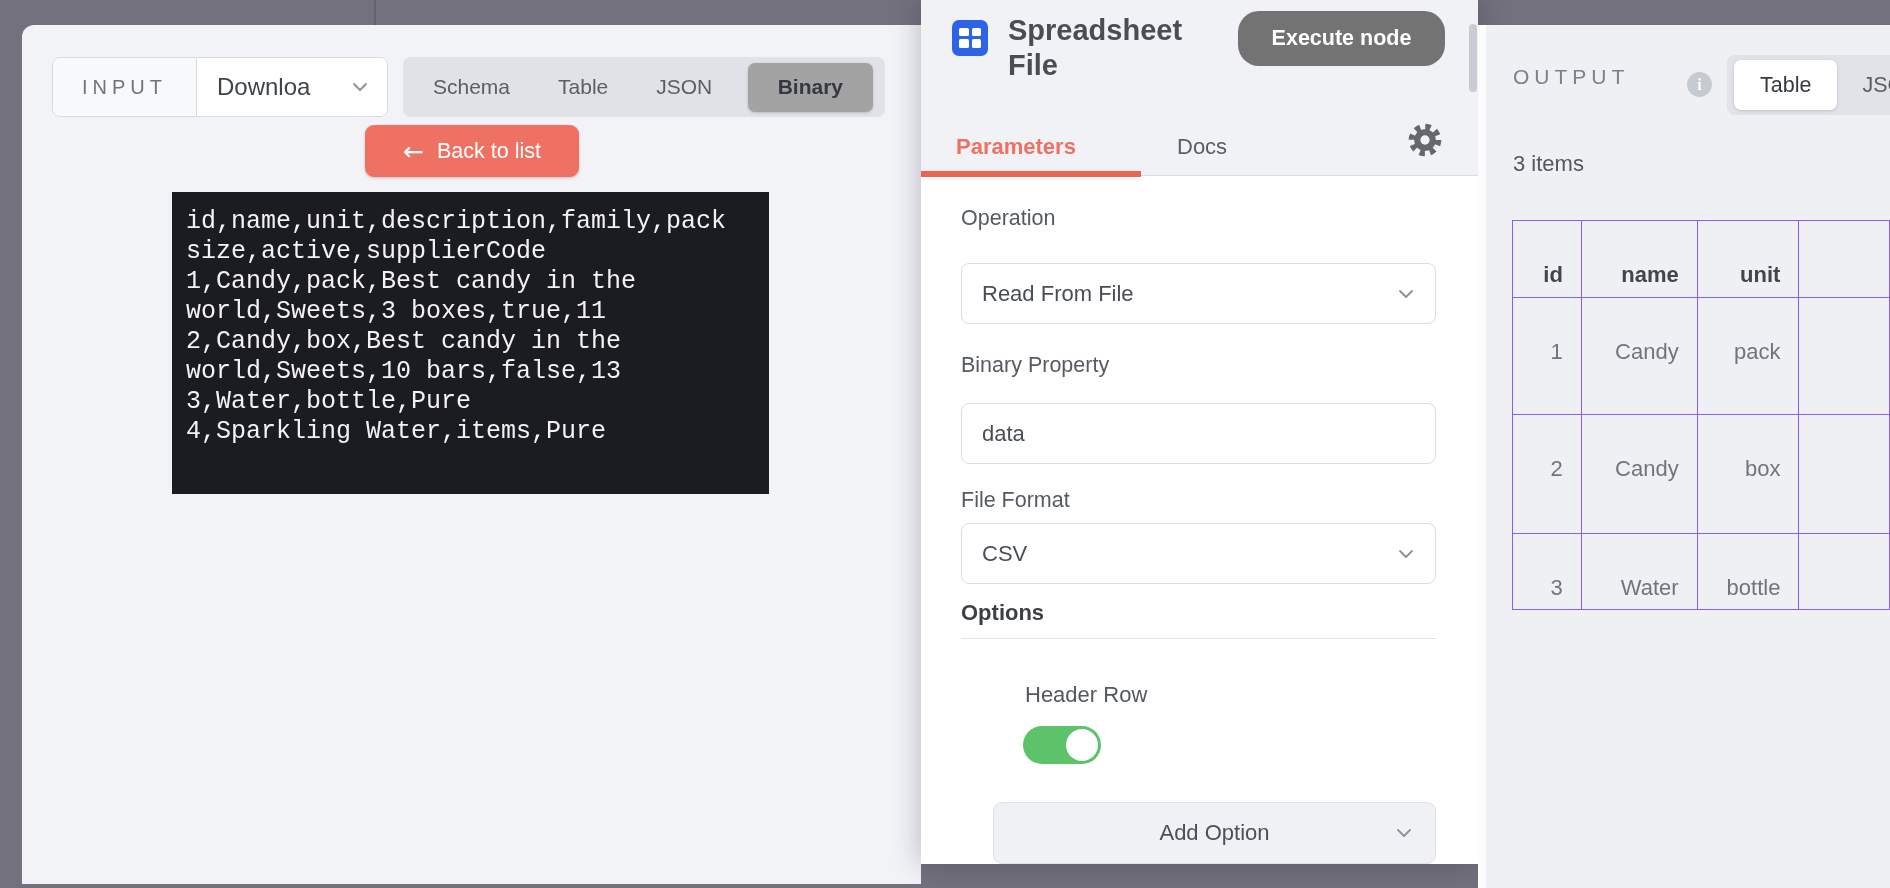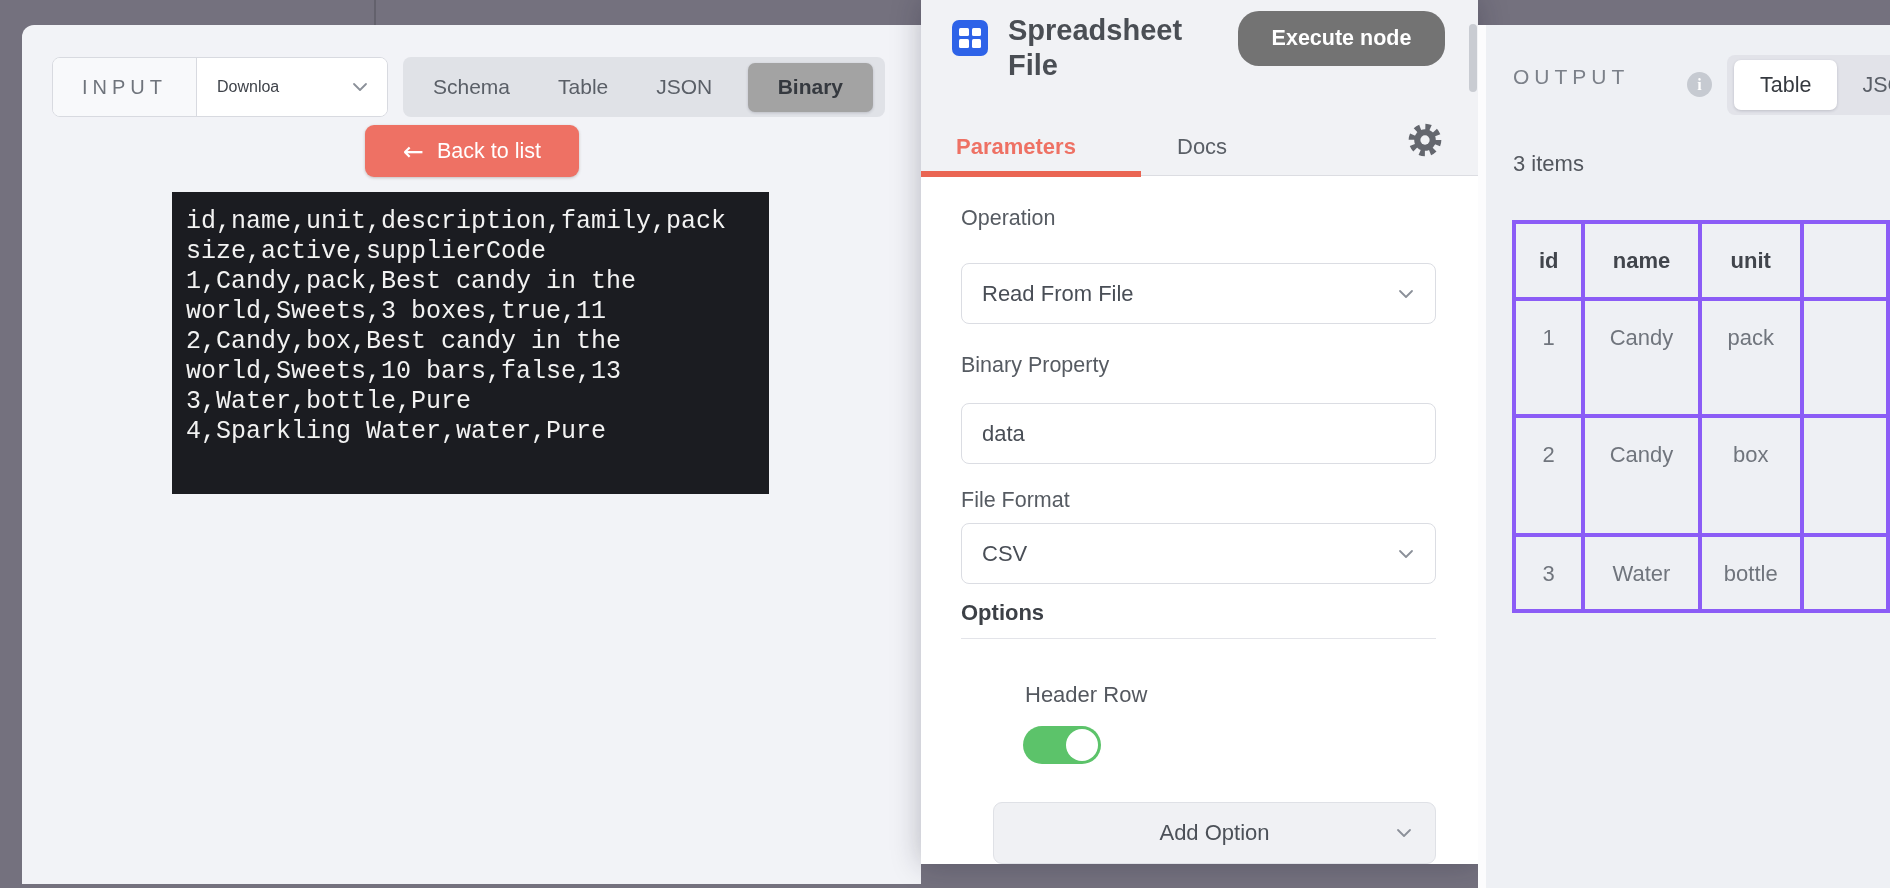--- a/index.html
+++ b/index.html
@@ -19,21 +19,21 @@
   
   .left-panel { left:22px; top:25px; width:899px; height:859px;
     background:#f2f3f7; border-radius:12px 0 0 0; }
   .input-group { left:30px; top:32px; height:60px; display:flex; align-items:stretch;
     border:1px solid #d8dae0; border-radius:8px; overflow:hidden; background:#fff; }
   .input-group .seg-label { width:144px; background:#f8f9fb; border-right:1px solid #d8dae0;
     display:flex; align-items:center; justify-content:center;
     font-size:20px; letter-spacing:5px; color:#6f747c; }
   .input-group .seg-select { width:190px; display:flex; align-items:center;
     padding:0 18px 0 20px; gap:14px; background:#fff; cursor:pointer; }
-  .input-group .seg-select .val { font-size:16px; color:#3f434a; flex:1; white-space:nowrap; overflow:hidden; }
+  .input-group .seg-select .val { font-size:24px; color:#3f434a; flex:1; white-space:nowrap; overflow:hidden; }
 
   .chev { width:18px; height:18px; flex:0 0 auto; }
 
   .tabs-strip { left:381px; top:32px; width:482px; height:60px; background:#e0e2e7;
     border-radius:8px; display:flex; align-items:center; padding:0 6px; }
   .tabs-strip .tab { font-size:21px; color:#5a5f67; padding:0 24px; cursor:pointer; }
   .tabs-strip .tab.pill { background:#a3a3a3; border-radius:7px; height:49px;
     display:flex; align-items:center; padding:0 30px; color:#35393f; font-weight:700;
     box-shadow:0 1px 3px rgba(30,30,50,.18); margin-left:auto; margin-right:6px; }
 
@@ -101,22 +101,22 @@
   .out-tabs { position:absolute; left:241px; top:30px; width:200px; height:60px;
     background:#e2e3e9; border-radius:8px; display:flex; align-items:center; padding:0 7px; }
   .out-tabs .pill { background:#fff; border-radius:7px; height:50px; padding:0 26px;
     display:flex; align-items:center; font-size:21.5px; font-weight:500; color:#35393f;
     box-shadow:0 1px 3px rgba(30,30,50,.18); cursor:pointer; }
   .out-tabs .plain { font-size:21.5px; color:#5a5f67; margin-left:25px; cursor:pointer; white-space:nowrap; }
   .items-count { position:absolute; left:27px; top:126px; font-size:22px; color:#53575e; }
 
   .otable-wrap { position:absolute; left:26px; top:195px; }
   table.otable { border-collapse:collapse; table-layout:fixed; }
-  table.otable th, table.otable td { border:4px solid #8b5cf6; vertical-align:top;
-    text-align:center; padding:24px 18px 0 18px; }
+  table.otable th, table.otable td { border:1px solid #8b5cf6; vertical-align:top;
+    text-align:right; padding:41px 18px 0 18px; }
   table.otable th { font-size:22px; font-weight:700; color:#41454c; }
   table.otable td { font-size:22px; color:#70757d; }
   table.otable col.c-id   { width:94px; }
   table.otable col.c-name { width:147px; }
   table.otable col.c-unit { width:124px; }
   table.otable col.c-rest { width:200px; }
   table.otable thead tr { height:77px; }
   table.otable tbody tr:nth-child(1) { height:117px; }
   table.otable tbody tr:nth-child(2) { height:119px; }
   table.otable tbody tr:nth-child(3) { height:76px; }
@@ -155,21 +155,21 @@
     </div>
 
     <div class="abs code-block" id="binary-preview">
         <div class="code-line">id,name,unit,description,family,pack</div>
         <div class="code-line">size,active,supplierCode</div>
         <div class="code-line">1,Candy,pack,Best candy in the</div>
         <div class="code-line">world,Sweets,3 boxes,true,11</div>
         <div class="code-line">2,Candy,box,Best candy in the</div>
         <div class="code-line">world,Sweets,10 bars,false,13</div>
         <div class="code-line">3,Water,bottle,Pure</div>
-        <div class="code-line">4,Sparkling Water,water,Pure</div>
+        <div class="code-line">4,Sparkling Water,items,Pure</div>
       </div>
   </div>
 
   <div class="abs center-panel">
     <div class="cp-header">
       <div class="node-icon">
         <span></span>
           <span></span>
           <span></span>
           <span></span>

